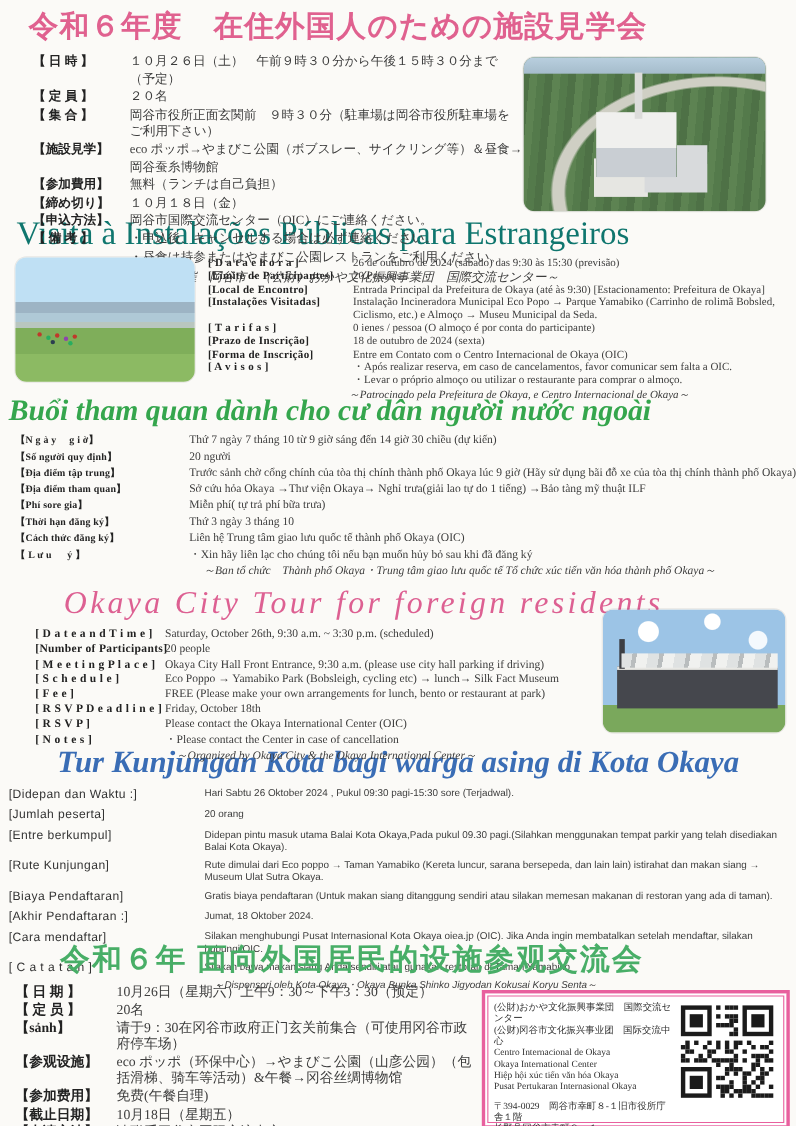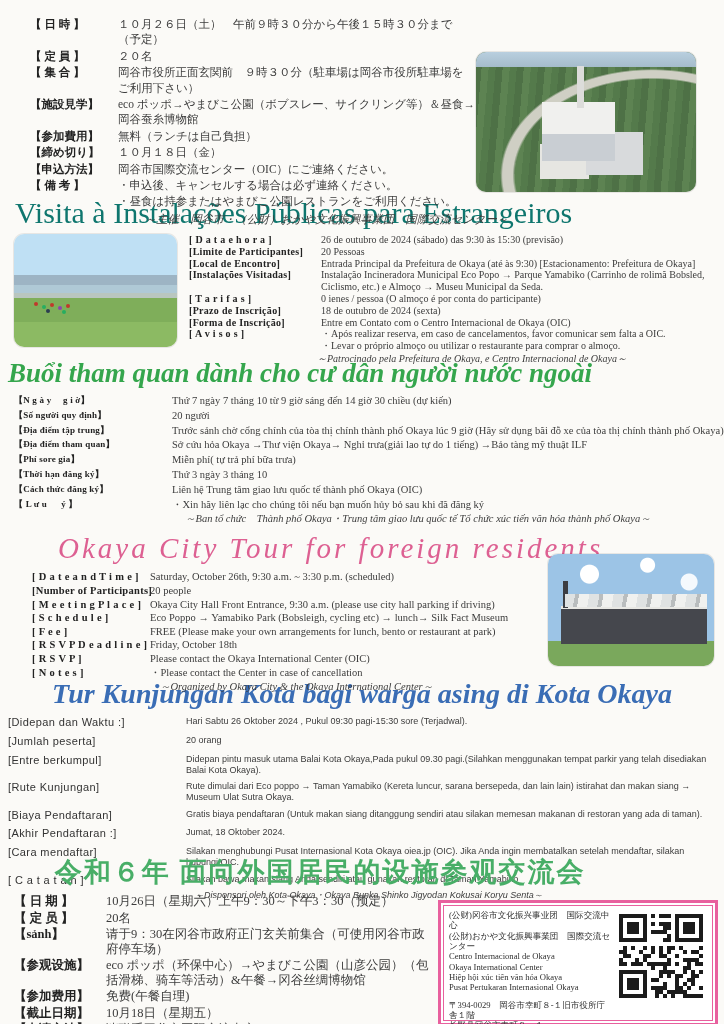--- a/index.html
+++ b/index.html
@@ -99,20 +99,21 @@
   .qr-f{position:absolute;width:28px;height:28px;border:4px solid #1b1b1b;background:#fff;box-sizing:border-box;}
   .qr-f::after{content:"";position:absolute;inset:4px;background:#1b1b1b;}
   .qr-f.tl{left:0;top:0}.qr-f.tr{right:0;top:0}.qr-f.bl{left:0;bottom:0}
 </style>
 </head>
 <body>
 
 <div class="page">
 
   <div class="sec-jp">
+    <div class="jp-title">令和６年度　在住外国人のための施設見学会</div>
     <div class="jp-rows">
 
         <div class="lbl">【 日 時 】</div>
         <div class="val">１０月２６日（土）　午前９時３０分から午後１５時３０分まで（予定）</div>
 
         <div class="lbl">【 定 員 】</div>
         <div class="val">２０名</div>
 
         <div class="lbl">【 集 合 】</div>
         <div class="val">岡谷市役所正面玄関前　９時３０分（駐車場は岡谷市役所駐車場をご利用下さい）</div>
@@ -300,22 +301,22 @@
 
         <div class="lbl">【申请方法】</div>
         <div class="val">请联系冈谷市国际交流中心（OIC）。</div>
 
       </div>
 
     <div class="contact-box">
       <div class="contact-text">
         <div>
 
-        <div class="cline">(公财)冈谷市文化振兴事业团　国际交流中心</div>
-            <div class="cline">(公財)おかや文化振興事業団　国際交流センター</div>
+        <div class="cline">(公財)おかや文化振興事業団　国際交流センター</div>
+            <div class="cline">(公财)冈谷市文化振兴事业团　国际交流中心</div>
             <div class="cline">Centro Internacional de Okaya</div>
             <div class="cline">Okaya International Center</div>
             <div class="cline">Hiệp hội xúc tiến văn hóa Okaya</div>
             <div class="cline">Pusat Pertukaran Internasional Okaya</div>
           </div>
         <div class="grp2">
 
         <div class="cline">〒394-0029　岡谷市幸町８-１旧市役所庁舎１階</div>
             <div class="cline">长野县冈谷市幸町８－１</div>
           </div>

